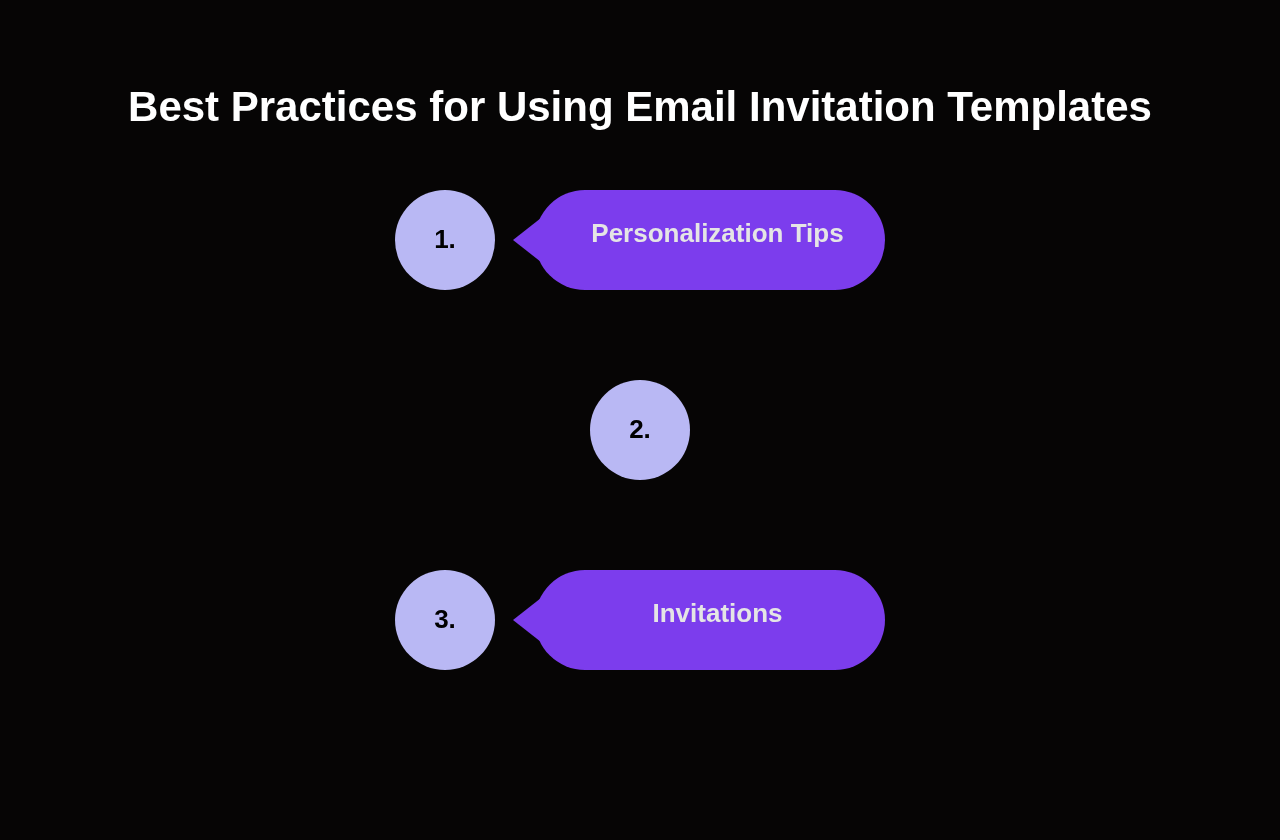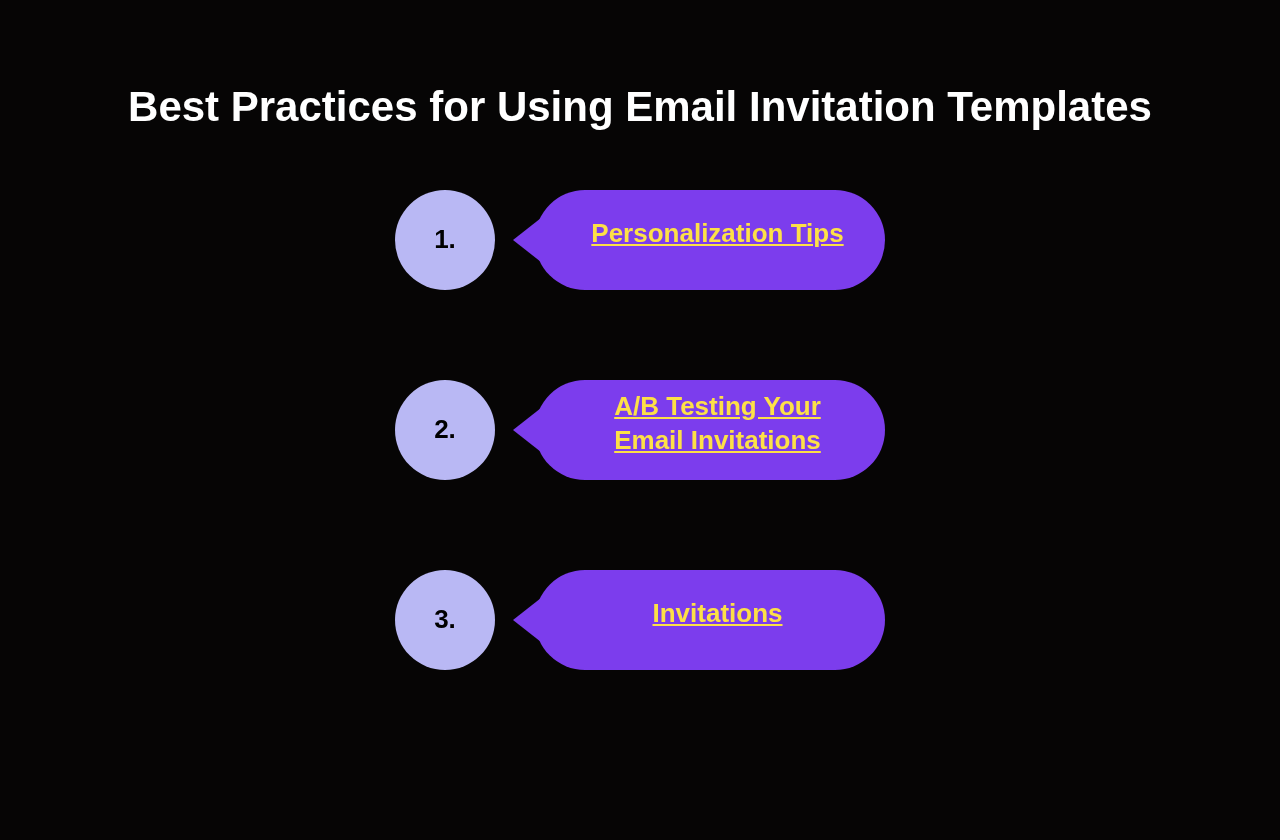--- a/index.html
+++ b/index.html
@@ -39,33 +39,32 @@
       align-items: center;
       justify-content: center;
       font-size: 26px;
       font-weight: 700;
       color: #000000;
       flex-shrink: 0;
     }
     .pill {
       position: relative;
       background: #7c3ded;
-      color: #fde047;
+      color: #e5e5e5;
       font-size: 26px;
       font-weight: 600;
       width: 350px;
       height: 100px;
       border-radius: 50px;
       display: flex;
       align-items: center;
       justify-content: center;
       text-align: center;
       line-height: 1.3;
       padding: 0 30px 12px 45px;
-      text-decoration: underline;
     }
     .pill::before {
       content: "";
       position: absolute;
       left: -22px;
       top: 50%;
       transform: translateY(-50%);
       width: 0;
       height: 0;
       border-top: 22px solid transparent;
@@ -78,19 +77,18 @@
 
 <h1 class="title">Best Practices for Using Email Invitation Templates</h1>
 
 <div class="list">
   <div class="row">
     <div class="circle">1.</div>
     <div class="pill">Personalization Tips</div>
   </div>
   <div class="row">
     <div class="circle">2.</div>
-    <div class="pill">A/B Testing Your Email Invitations</div>
   </div>
   <div class="row">
     <div class="circle">3.</div>
     <div class="pill">Invitations</div>
   </div>
 </div>
 
 </body></html>

